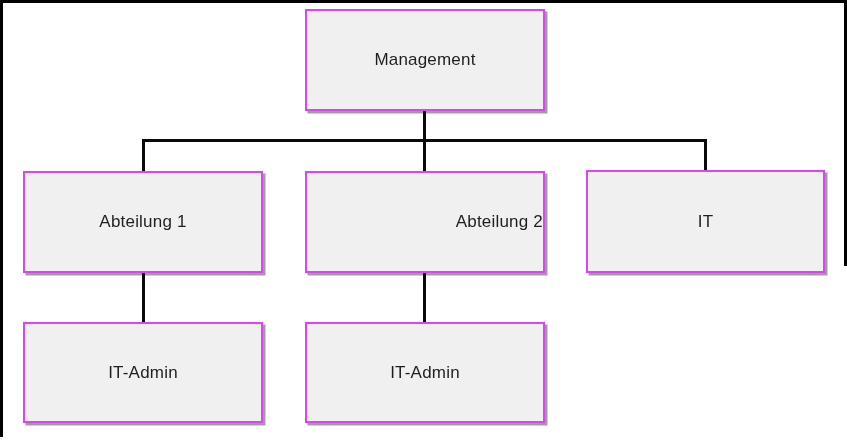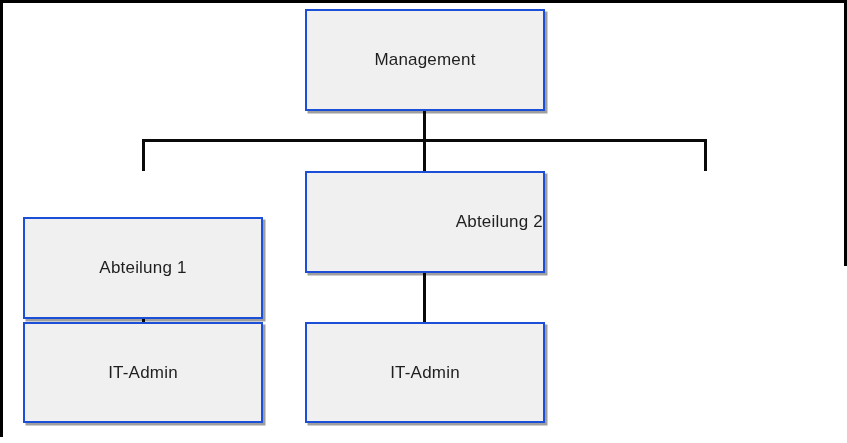--- a/index.html
+++ b/index.html
@@ -15,21 +15,21 @@
     background: #ffffff;
     overflow: hidden;
   }
   
   .node {
     position: absolute;
     box-sizing: border-box;
     width: 240px;
     height: 102px;
     background: #f1f0f0;
-    border: 2px solid #1d4ed8;
+    border: 2px solid #d946ef;
     box-shadow: 2.5px 2.5px 0 rgba(0,0,0,0.38);
     display: flex;
     align-items: center;
     justify-content: center;
   }
   .node .label {
     font-size: 17px;
     color: #1f1f1f;
     letter-spacing: 0.2px;
     white-space: nowrap;
@@ -42,21 +42,21 @@
   .edge.v { width: 3px; }
   .edge.h { height: 3px; }
   
   .frame {
     position: absolute;
     background: #000000;
   }
 
   
   #node-management { left: 305px; top: 9px;   }
-  #node-abteilung1 { left: 23px;  top: 171px; margin-top: 46px; }
+  #node-abteilung1 { left: 23px;  top: 171px; }
   #node-abteilung2 { left: 305px; top: 171px; justify-content: flex-end; }
   #node-it         { left: 586px; top: 170px; width: 239px; height: 103px; }
   #node-itadmin1   { left: 23px;  top: 322px; height: 101px; }
   #node-itadmin2   { left: 305px; top: 322px; height: 101px; }
 
   
   #edge-mgmt-drop      { left: 423px; top: 111px; height: 31px; }
   #edge-rail           { left: 142px; top: 139px; width: 565px; }
   #edge-drop-abt1      { left: 142px; top: 139px; height: 32px; }
   #edge-drop-abt2      { left: 423px; top: 139px; height: 32px; }
@@ -91,20 +91,23 @@
   </div>
 
   <div class="node" id="node-abteilung1">
     <span class="label">Abteilung 1</span>
   </div>
 
   <div class="node" id="node-abteilung2">
     <span class="label">Abteilung 2</span>
   </div>
 
+  <div class="node" id="node-it">
+    <span class="label">IT</span>
+  </div>
 
   <div class="node" id="node-itadmin1">
     <span class="label">IT-Admin</span>
   </div>
 
   <div class="node" id="node-itadmin2">
     <span class="label">IT-Admin</span>
   </div>
 
 </div>

